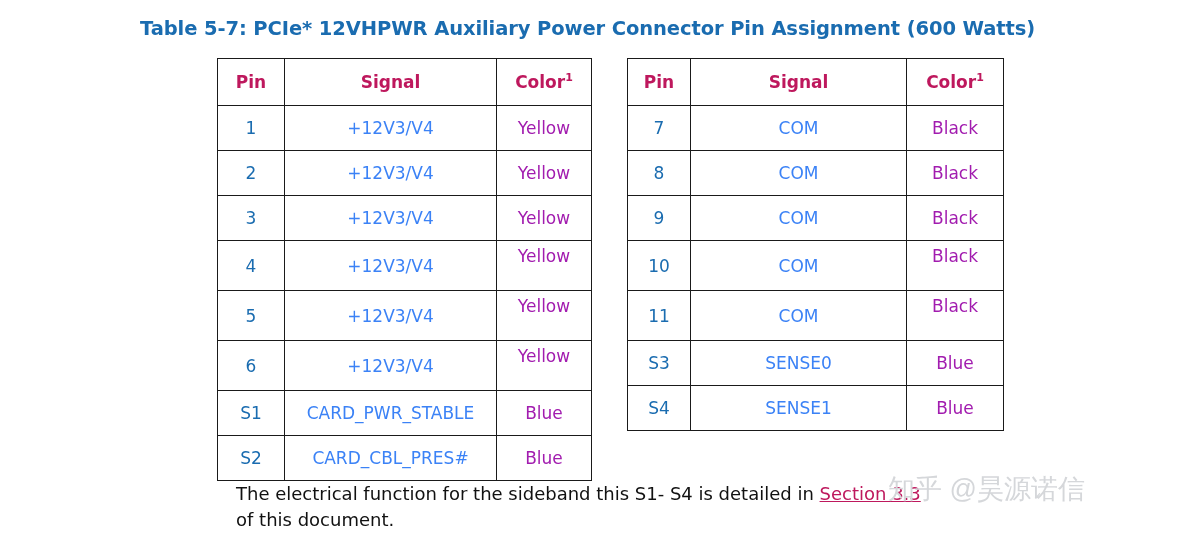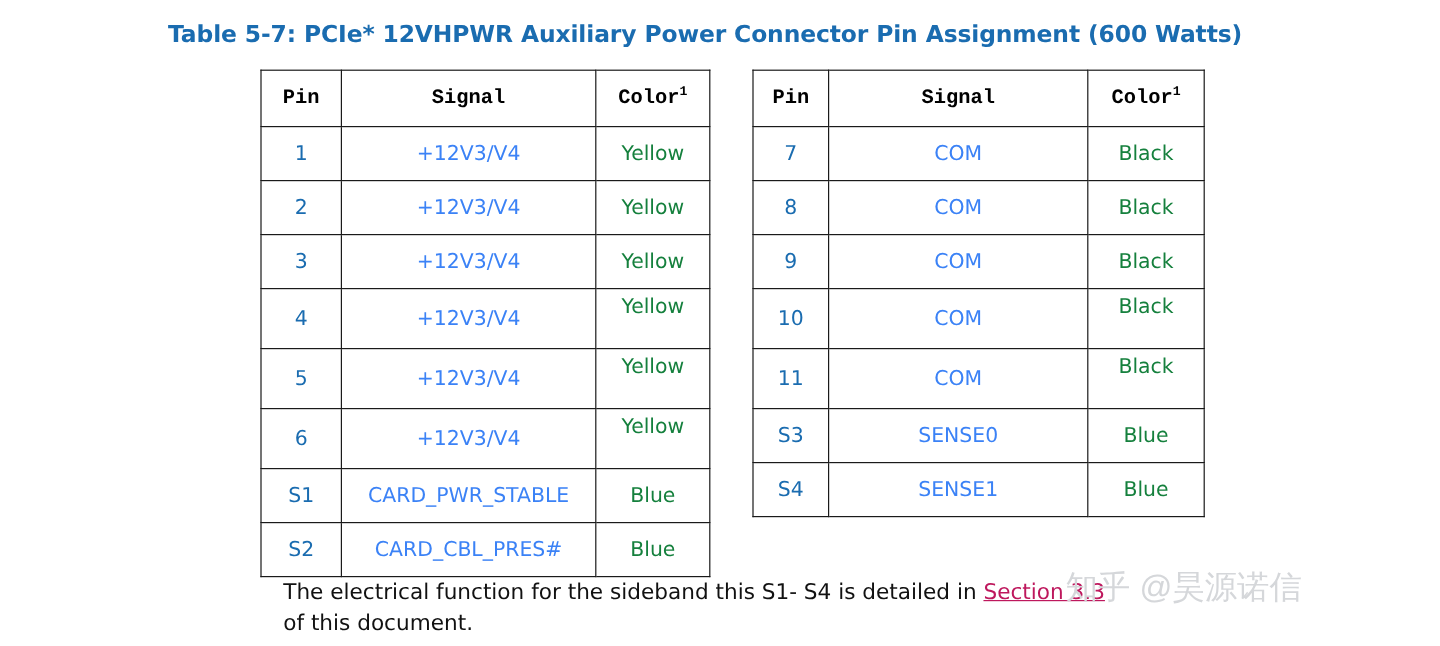--- a/index.html
+++ b/index.html
@@ -41,40 +41,39 @@
     text-align: center;
     vertical-align: middle;
     font-weight: normal;
     background: #ffffff;
   }
 
   .pin-table th {
     height: 46px;
     font-size: 17px;
     font-weight: bold;
-    color: #000000;
-    font-family: Liberation Mono, monospace;
+    color: #be185d;
   }
   .pin-table td { height: 44px; font-size: 17px; }
 
   .col-pin    { width: 67px; }
   .col-signal { width: 212px; }
   .col-color  { width: 95px; }
 
   #pin-table-right .col-pin    { width: 63px; }
   #pin-table-right .col-signal { width: 216px; }
   #pin-table-right .col-color  { width: 97px; }
 
   .cell-pin {
     font-weight: bold;
     color: #1a6cb0;
     font-size: 17px;
   }
   .cell-signal { color: #3b82f6; font-size: 17.5px; }
-  .cell-color  { color: #15803d; font-size: 17px; }
+  .cell-color  { color: #a21caf; font-size: 17px; }
 
   
   .cell-color.raised { vertical-align: top; padding-top: 5px; }
 
   .sup { font-size: 11px; vertical-align: super; line-height: 0; }
 
   
   #footer-note {
     position: absolute;
     left: 236px; top: 481px;

